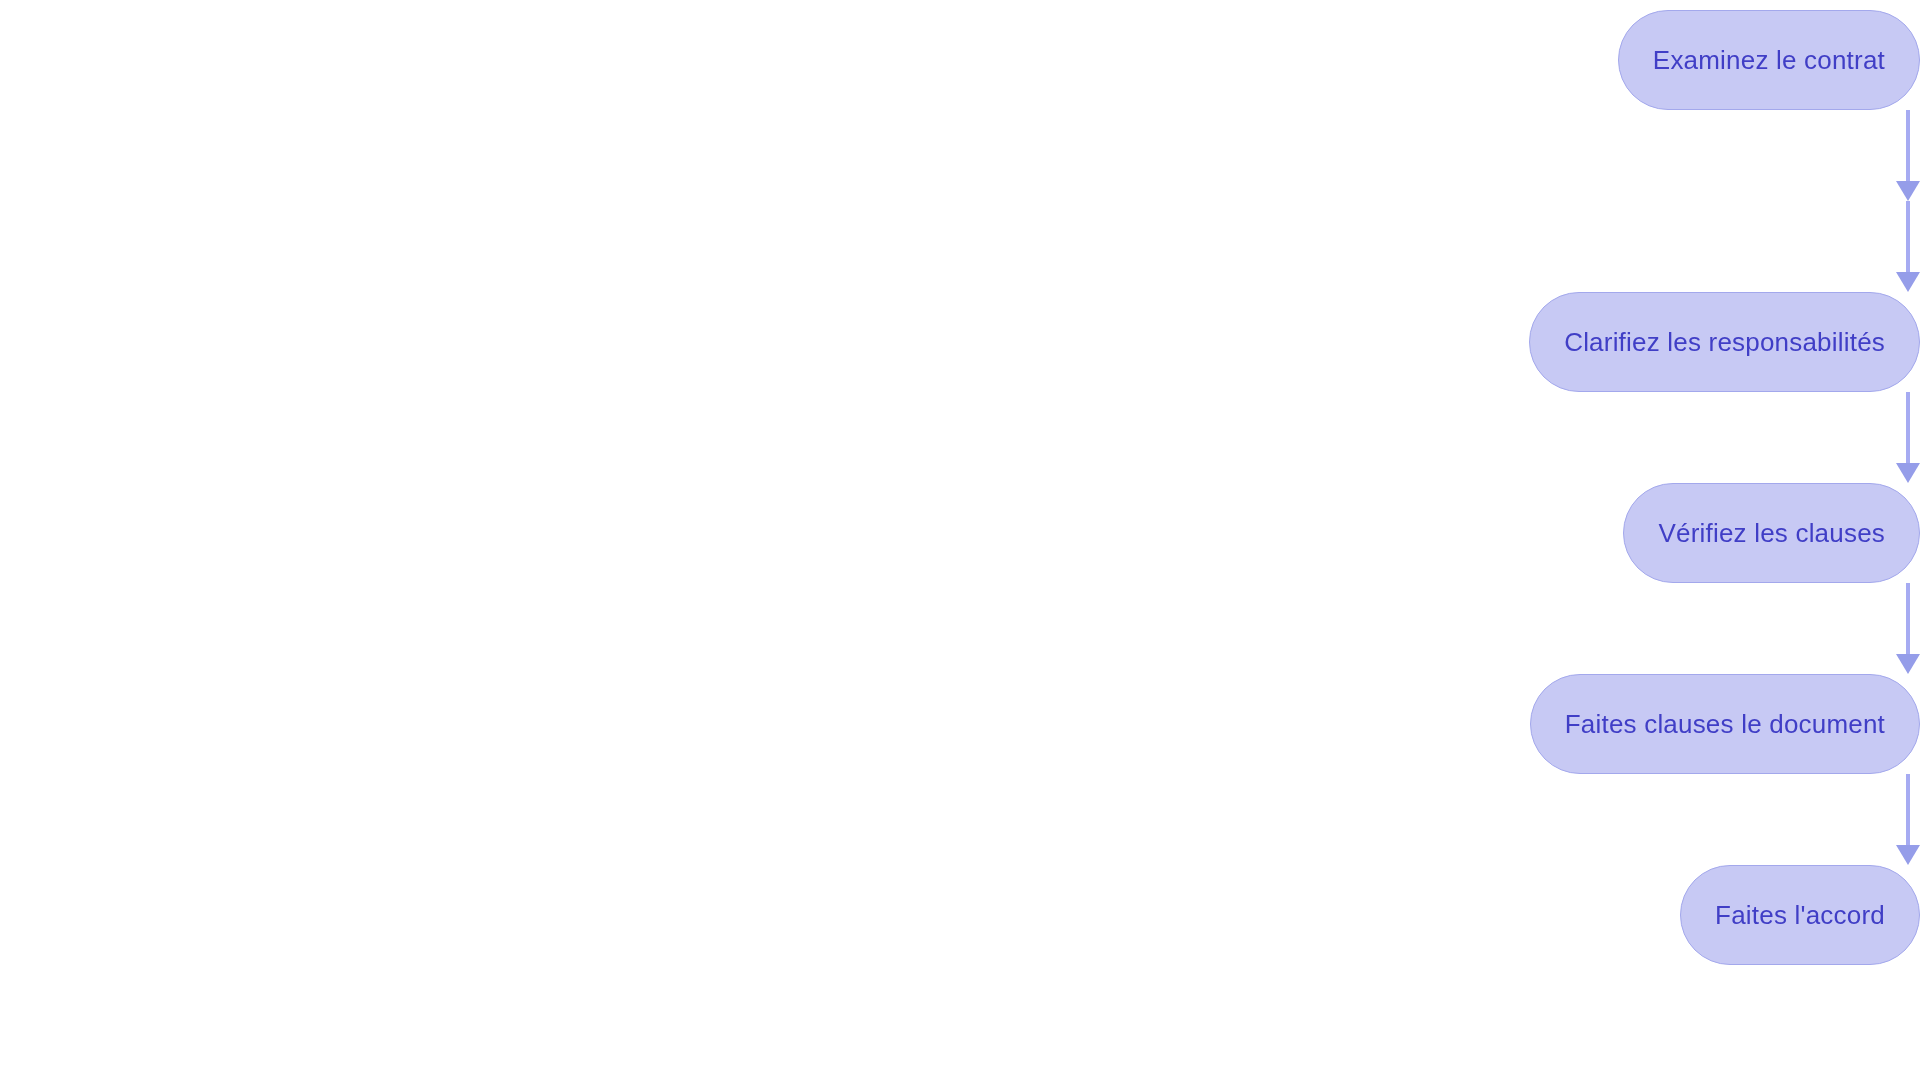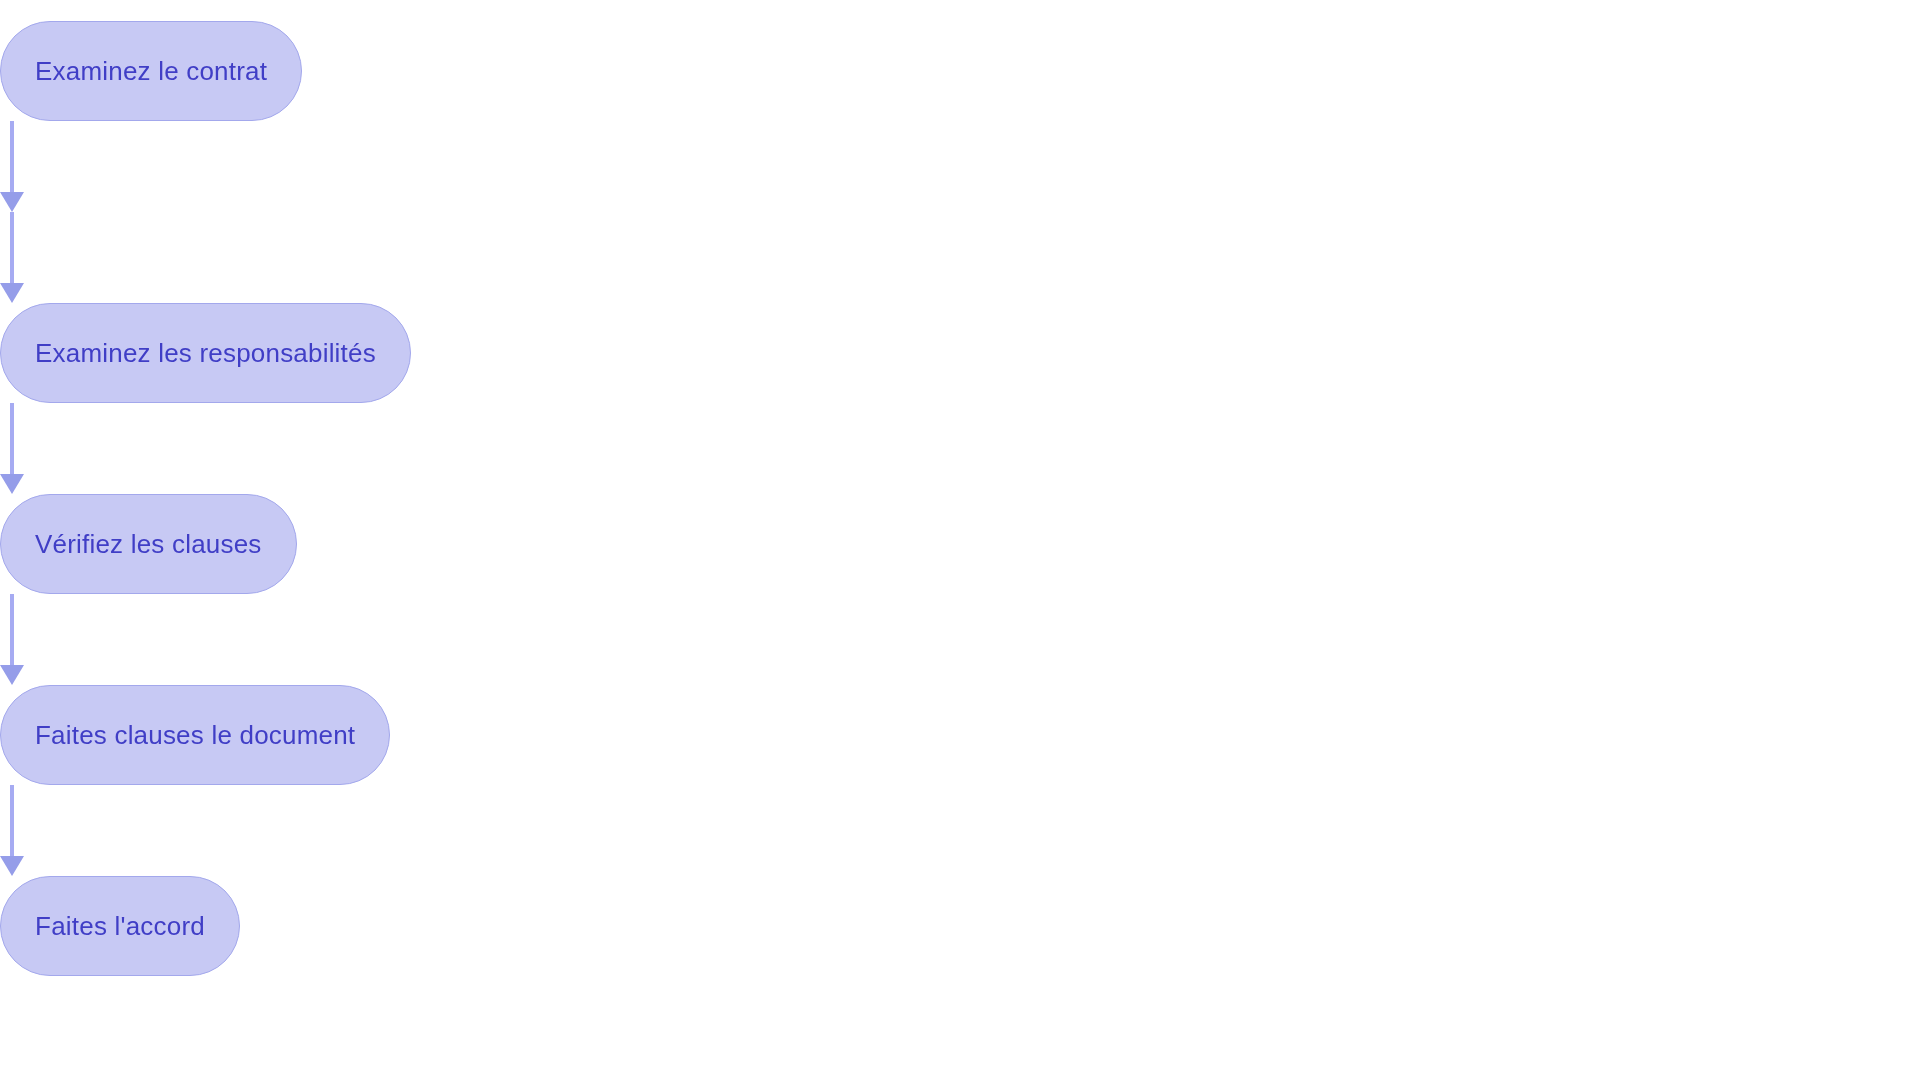--- a/index.html
+++ b/index.html
@@ -17,22 +17,22 @@
     background: var(--background);
     font-family: "Liberation Sans", "DejaVu Sans", sans-serif;
     overflow: hidden;
   }
   .canvas {
     position: relative;
     width: 1920px;
     height: 1083px;
     display: flex;
     flex-direction: column;
-    align-items: flex-start;
-    padding-top: 21px;
+    align-items: flex-end;
+    padding-top: 10px;
   }
   .node {
     height: 100px;
     min-width: 240px;
     padding: 0 34px;
     border-radius: 50px;
     background: var(--node-fill);
     border: 1.5px solid var(--node-border);
     display: flex;
     align-items: center;
@@ -82,21 +82,21 @@
     <div class="head"></div>
   </div>
 
 
   <div class="connector">
     <div class="line"></div>
     <div class="head"></div>
   </div>
 
   <div class="node">
-    <span class="node-label">Examinez les responsabilités</span>
+    <span class="node-label">Clarifiez les responsabilités</span>
   </div>
 
   <div class="connector">
     <div class="line"></div>
     <div class="head"></div>
   </div>
 
   <div class="node">
     <span class="node-label">Vérifiez les clauses</span>
   </div>

